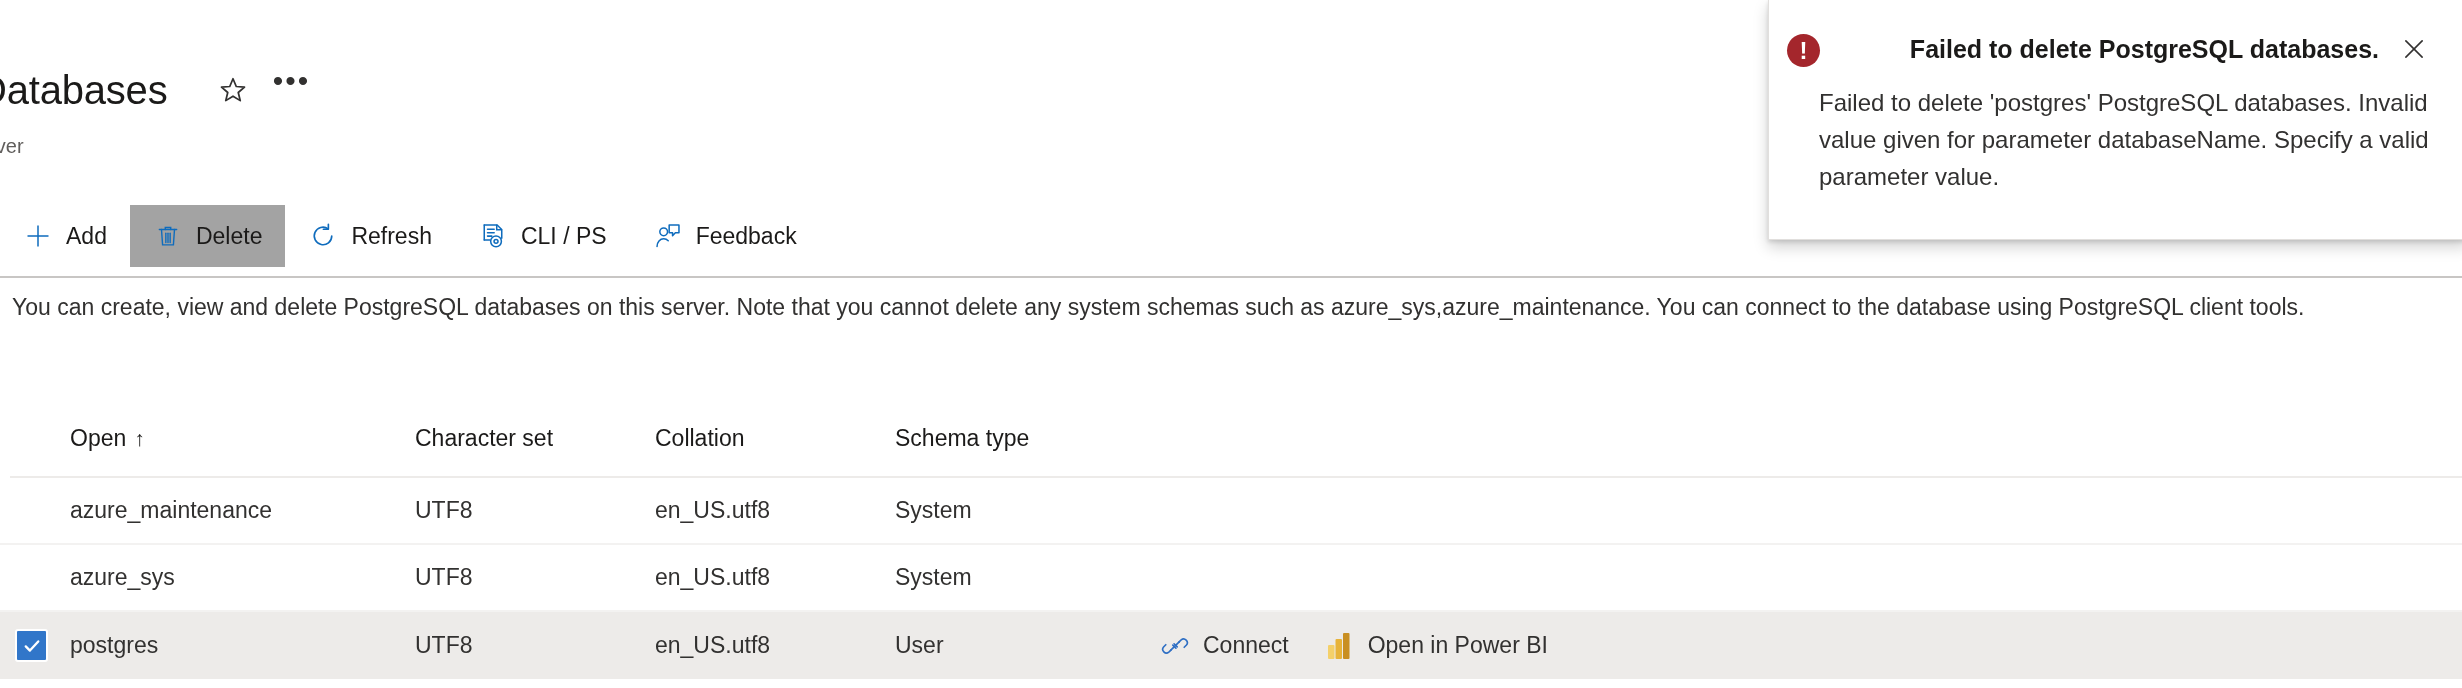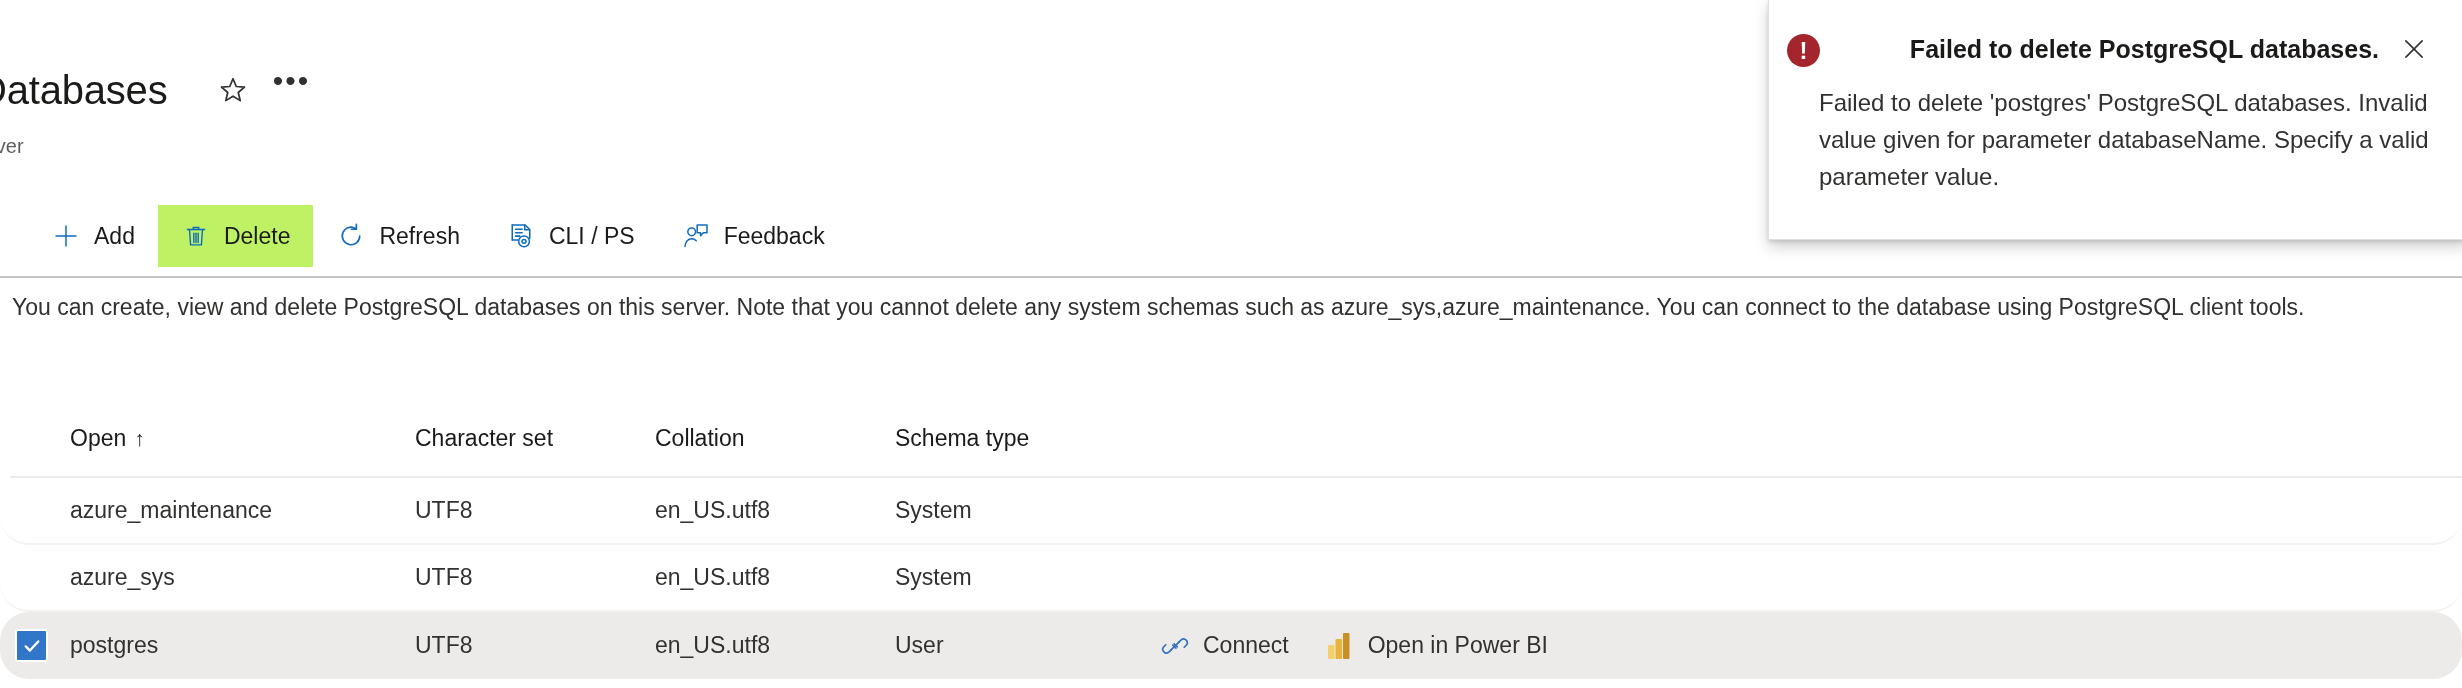--- a/index.html
+++ b/index.html
@@ -62,34 +62,33 @@
   }
 
   
   .command-bar {
     position: absolute;
     left: 0px;
     top: 205px;
     height: 62px;
     display: flex;
     align-items: stretch;
-    padding-left: 28px;
   }
   .cmd {
     display: flex;
     align-items: center;
     gap: 13px;
     padding: 0 23px;
     height: 62px;
     background: transparent;
     border: none;
     cursor: pointer;
     white-space: nowrap;
   }
-  .cmd.active { background: #bef264; }
+  .cmd.active { background: #a3a3a3; }
   .cmd .cmd-icon {
     display: flex;
     align-items: center;
     justify-content: center;
     width: 30px;
     height: 30px;
     color: #0f6cbd;
     flex: 0 0 auto;
   }
   .cmd .cmd-label {
@@ -134,21 +133,21 @@
     height: 78px;
     border-bottom: 2px solid #edebe9;
     margin-left: 10px;
     padding-left: 5px;
   }
   .grid-head .cell {
     font-size: 23px;
     color: #1b1a19;
     font-weight: 400;
   }
-  .grid-row.body-row { border-bottom: 2px solid #f3f2f1; border-radius: 29px; }
+  .grid-row.body-row { border-bottom: 2px solid #f3f2f1; }
   .grid-row.body-row.last { border-bottom: none; }
   .grid-row.selected { background: #edebe9; }
   .cell {
     font-size: 23px;
     color: #323130;
     white-space: nowrap;
     overflow: hidden;
     flex: 0 0 auto;
   }
   .c-check { width: 55px; display: flex; align-items: center; }

